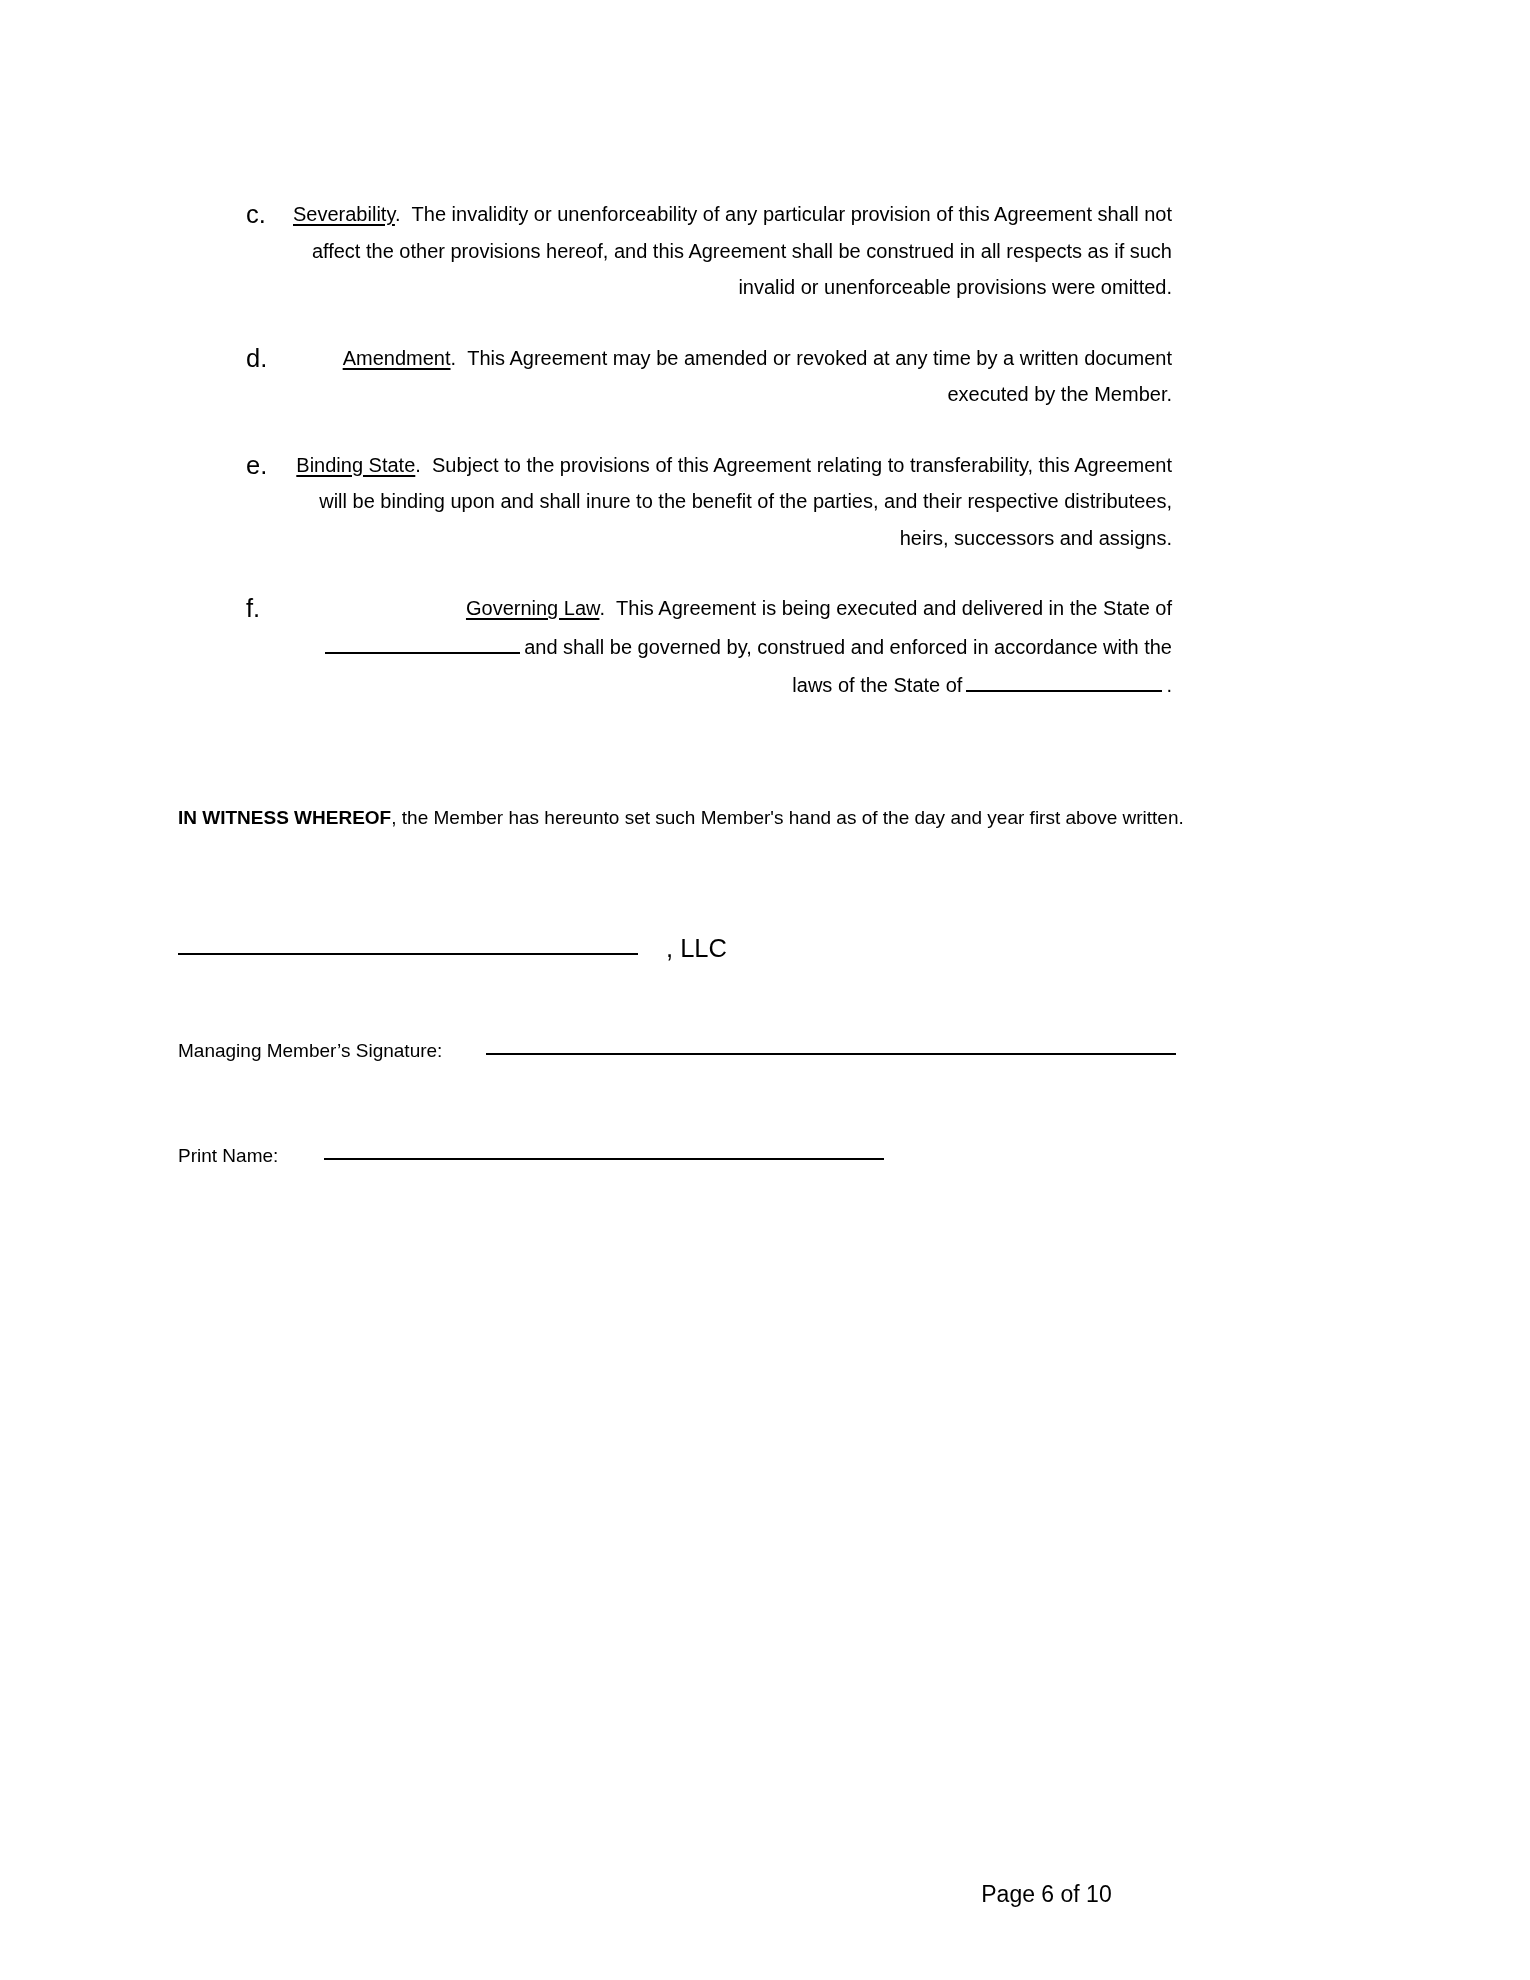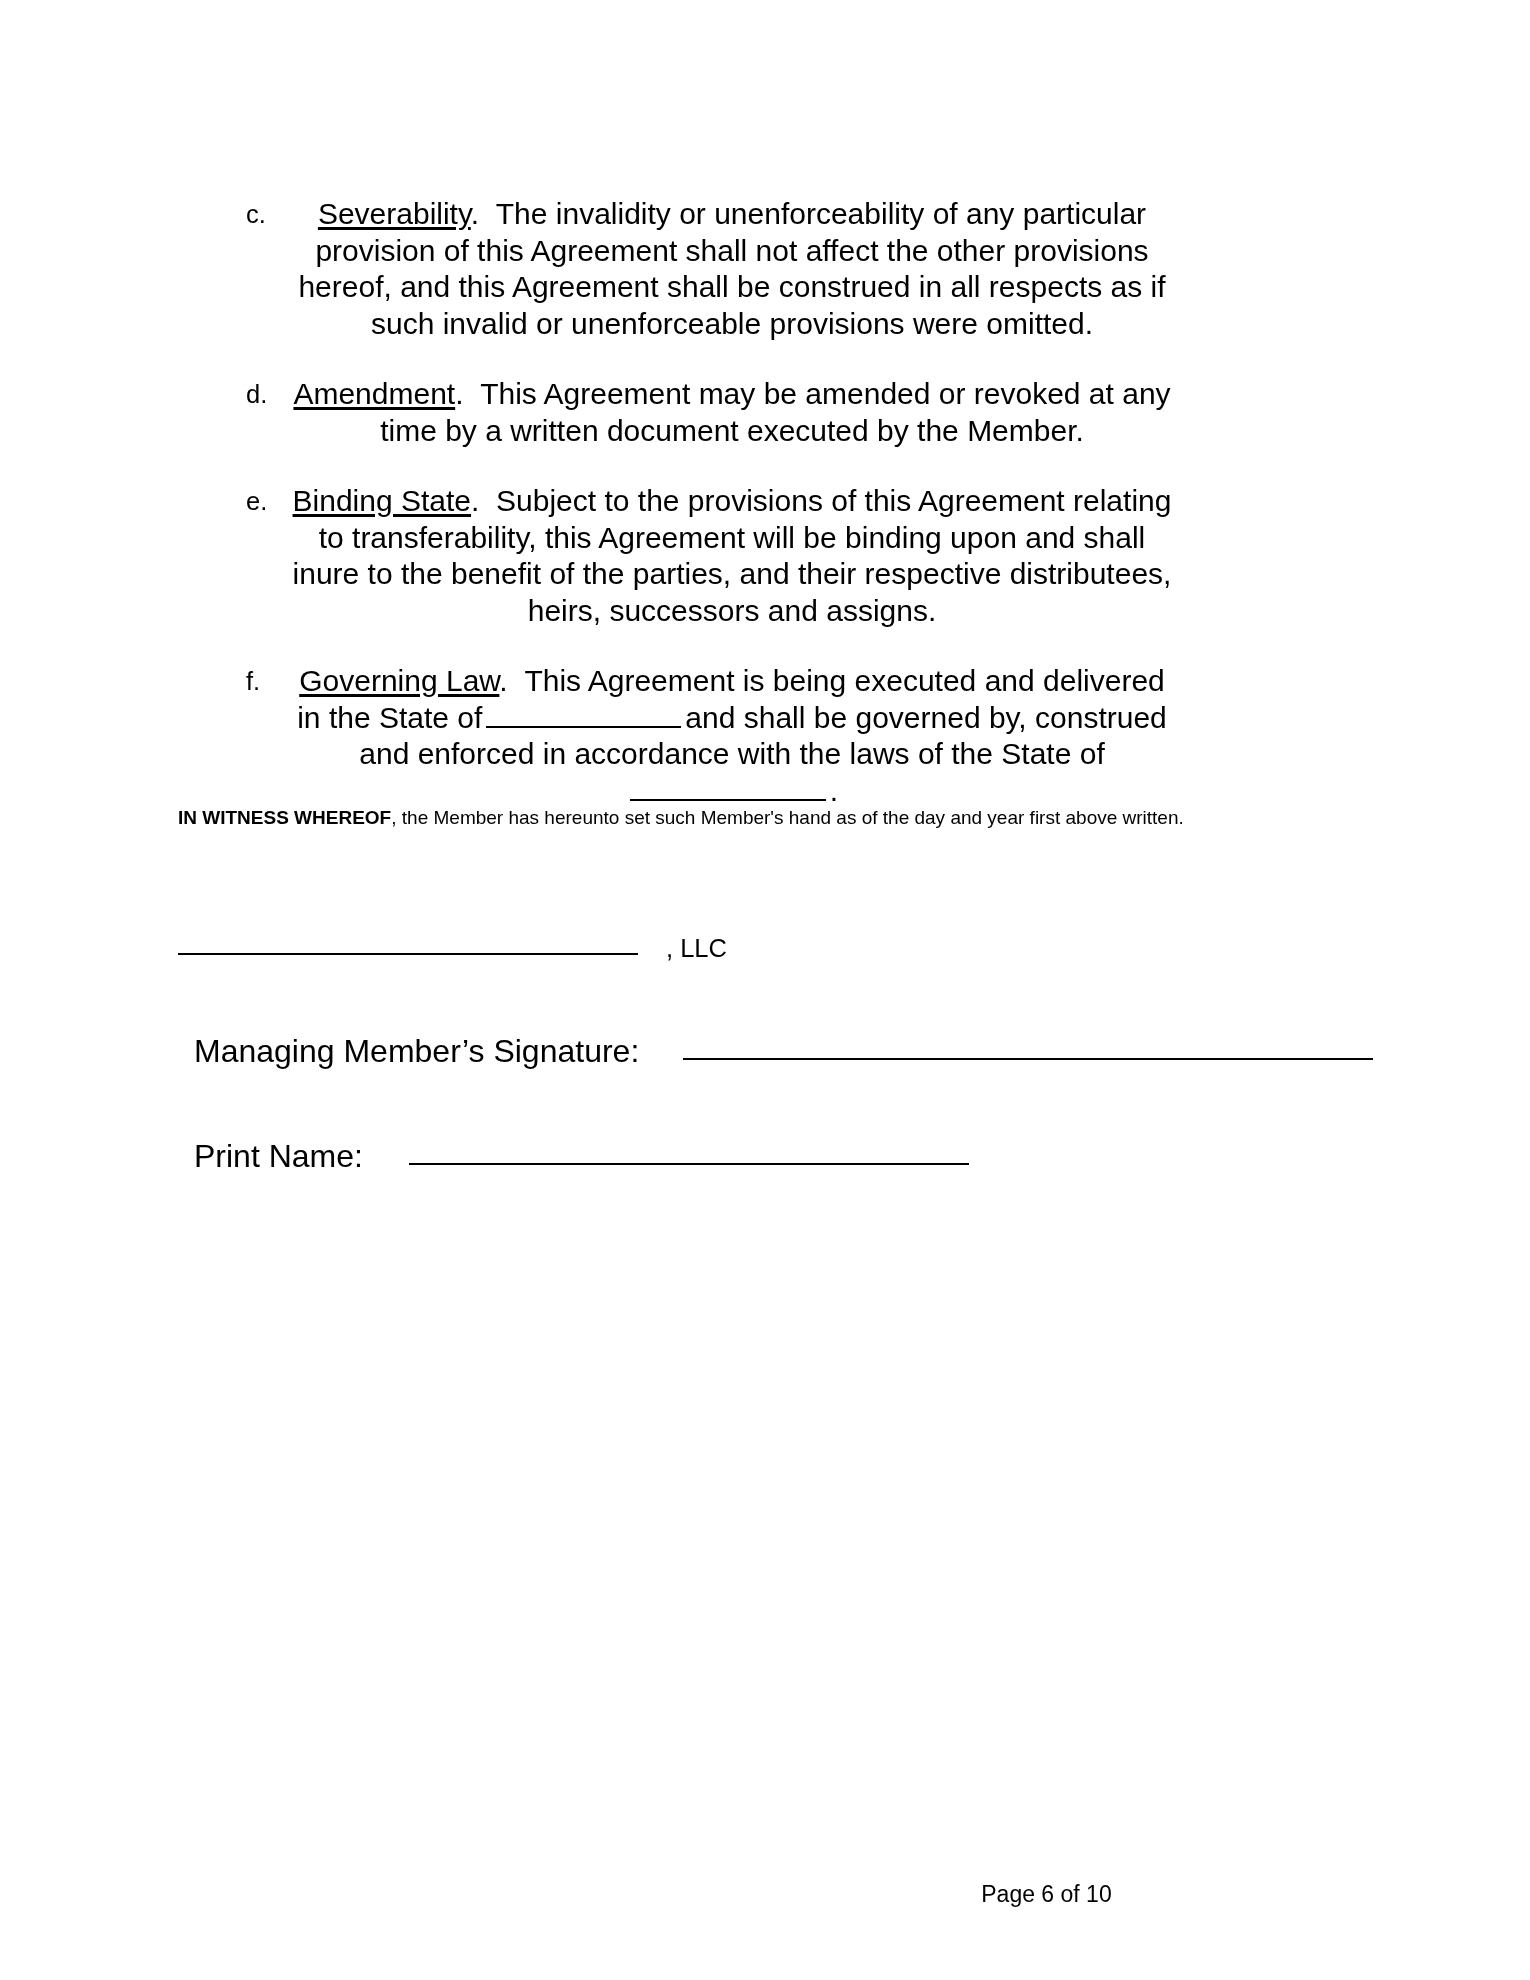--- a/index.html
+++ b/index.html
@@ -43,23 +43,23 @@
     width: 46px;
     flex: 0 0 46px;
     font-size: 25.5px;
     line-height: 36.5px;
     text-align: left;
     padding-left: 68px;
     box-sizing: content-box;
   }
   .clause-body {
     flex: 1 1 auto;
-    font-size: 30px;
+    font-size: 20px;
     line-height: 36.5px;
-    text-align: center;
+    text-align: right;
     max-width: 880px;
   }
   .clause-title {
     text-decoration: underline;
     text-underline-offset: 3px;
   }
   .gap {
     display: inline-block;
     white-space: pre;
   }
@@ -95,24 +95,23 @@
   }
   .sig-row {
     display: flex;
     align-items: baseline;
     font-size: 25.5px;
     line-height: 36.5px;
     white-space: nowrap;
     gap: 28px;
   }
   .sig-label {
-    font-size: 32px;
+    font-size: 19px;
     line-height: 36.5px;
     margin-right: 8px;
-    margin-left: 16px;
   }
   .rule {
     display: inline-block;
     border-bottom: 2.6px solid #000;
     height: 1px;
   }
   .rule-llc     { width: 460px; position: relative; top: -2px; }
   .rule-sign    { width: 690px; position: relative; top: -2px; margin-left: 8px; }
   .rule-print   { width: 560px; position: relative; top: -2px; margin-left: 10px; }
 

